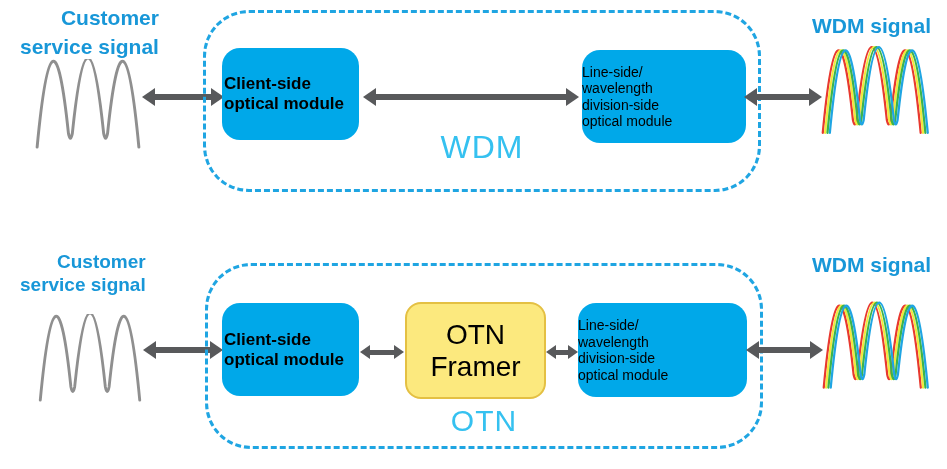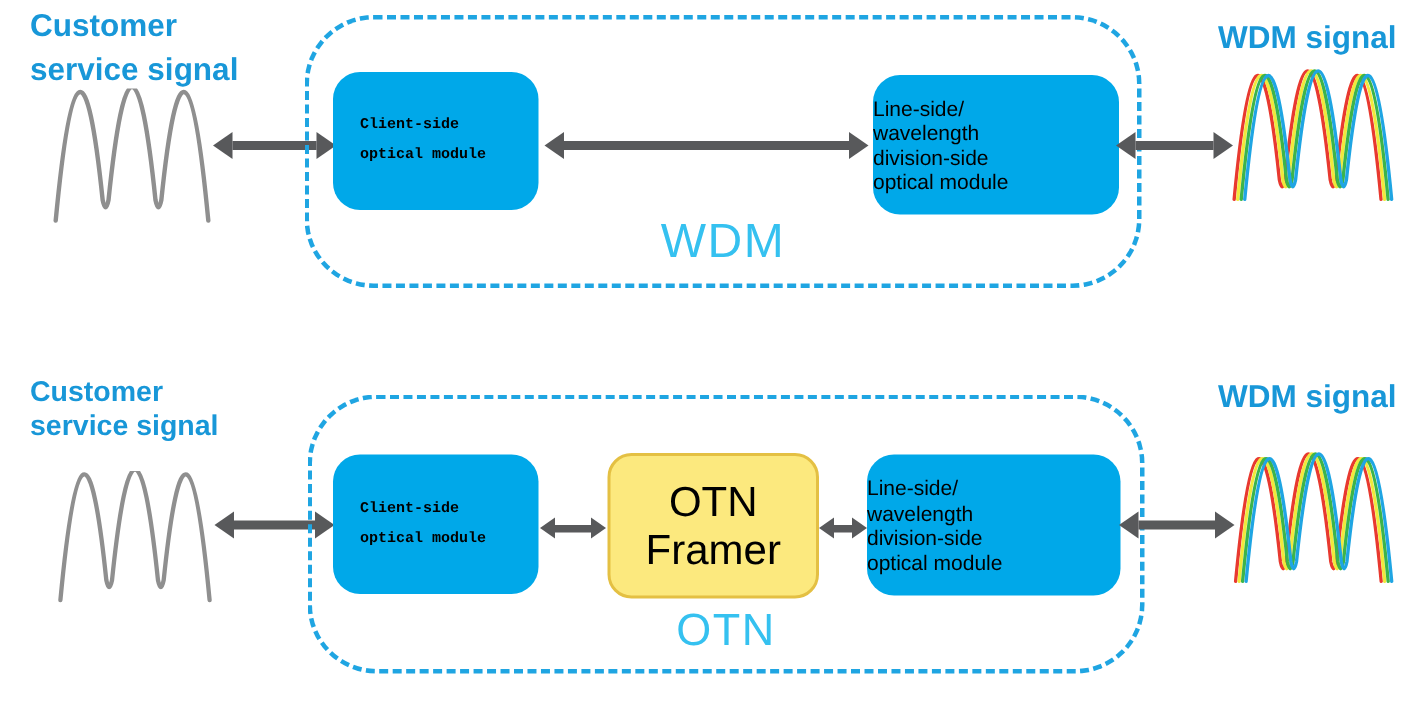--- a/index.html
+++ b/index.html
@@ -6,20 +6,21 @@
   html,body { background:#ffffff; }
   .canvas {
     position:relative; width:947px; height:469px; background:#fff;
     font-family:"Liberation Sans", sans-serif; overflow:hidden;
   }
   .abs { position:absolute; }
 
   .sig-title {
     white-space:pre-line; font-weight:bold;
     color:var(--title_blue,#1897D8);
+    text-align:right;
   }
   .sig-title.top { font-size:21px; line-height:29px; }
   .sig-title.bot { font-size:19px; line-height:23px; }
 
   .out-title {
     font-weight:bold; font-size:21px;
     color:var(--title_blue,#1897D8); white-space:nowrap;
   }
 
   .zone {
@@ -30,21 +31,21 @@
     color:var(--zone_label,#35C1F0);
     text-align:center; letter-spacing:1px; line-height:1;
   }
 
   .module {
     background:var(--module_blue,#00A8E9);
     border-radius:18px; color:#000;
     display:flex; align-items:center;
     white-space:pre-line;
   }
-  .module.client { font-weight:bold; font-size:10px; line-height:20px; padding-left:18px; padding-right:6px;font-family:Liberation Mono, monospace; }
+  .module.client { font-weight:bold; font-size:17px; line-height:20px; padding-left:2px; padding-right:6px; }
   .module.line   { font-size:14px; line-height:16.5px; padding-right:4px; }
 
   .framer {
     background:var(--framer_yellow,#FCE97E);
     border:2px solid var(--framer_border,#E4C043);
     border-radius:16px;
     display:flex; align-items:center; justify-content:center;
     text-align:center; white-space:pre-line;
     font-size:28px; line-height:32px; color:#000;
   }
@@ -79,21 +80,21 @@
     </svg>
 
     <div class="abs arrow" style="left:142px; top:88px; width:82px;">
       <span class="hl"></span>
       <span class="sh"></span>
       <span class="hr"></span>
     </div>
 
     <div class="abs zone" style="left:203px; top:10px; width:558px; height:182px;"></div>
 
-    <div class="abs zone-label" style="left:203px; top:144px; width:558px; font-size:32px;text-align:center;">WDM</div>
+    <div class="abs zone-label" style="left:203px; top:131px; width:558px; font-size:32px;text-align:center;">WDM</div>
 
     <div class="abs module client" style="left:222px; top:48px; width:137px; height:92px;">Client-side
 optical module</div>
 
     <div class="abs arrow" style="left:363px; top:88px; width:216px;">
       <span class="hl"></span>
       <span class="sh"></span>
       <span class="hr"></span>
     </div>
 

